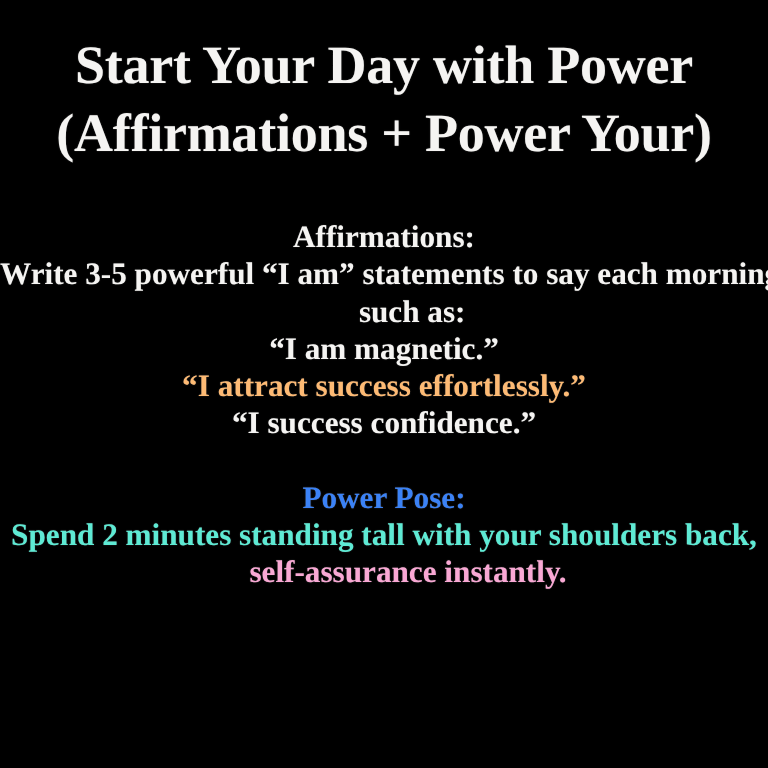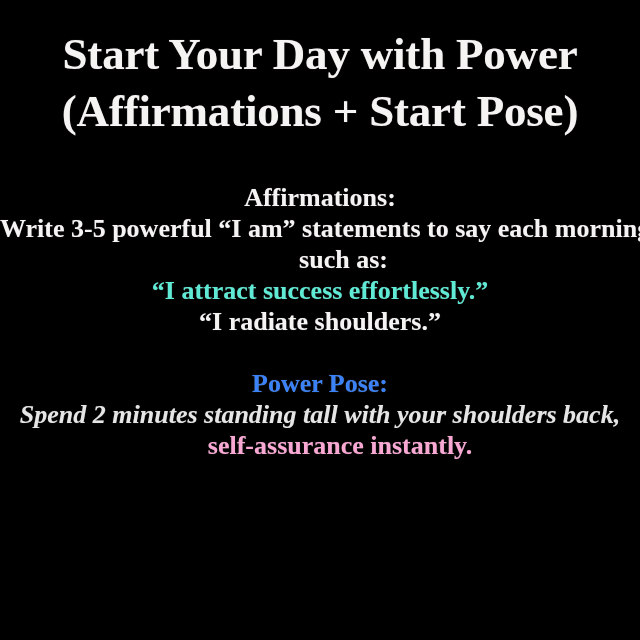--- a/index.html
+++ b/index.html
@@ -69,34 +69,35 @@
     font-size: 26px;
   }
 </style>
 </head>
 <body style="background: rgb(0, 0, 0);">
 
 <div id="poster" style="background: rgb(0, 0, 0);">
 
   <div class="title-block">
     <span class="title-line" style="color: rgb(245, 244, 242);">Start Your Day with Power</span>
-    <span class="title-line" style="color: rgb(245, 244, 242);">(Affirmations + Start Pose)</span>
+    <span class="title-line" style="color: rgb(245, 244, 242);">(Affirmations + Power Your)</span>
   </div>
 
   <div class="body-block">
 
     <div class="section">
       <span class="line heading" style="color: rgb(245, 244, 242);">Affirmations:</span>
       <span class="line" style="color: rgb(245, 244, 242);">Write 3-5 powerful “I am” statements to say each morning,</span>
       <span class="line" style="color: rgb(245, 244, 242); margin-left: 47px;">such as:</span>
-      <span class="line" style="color: #5eead4;">“I attract success effortlessly.”</span>
-      <span class="line" style="color: rgb(245, 244, 242);">“I radiate shoulders.”</span>
+      <span class="line" style="color: rgb(245, 244, 242);">“I am magnetic.”</span>
+      <span class="line" style="color: #fdba74;">“I attract success effortlessly.”</span>
+      <span class="line" style="color: rgb(245, 244, 242);">“I success confidence.”</span>
     </div>
 
     <div class="section">
       <span class="line heading" style="color: #3b82f6;">Power Pose:</span>
-      <span class="line" style="color: #e5e5e5; font-style: italic;">Spend 2 minutes standing tall with your shoulders back,</span>
+      <span class="line" style="color: #5eead4;">Spend 2 minutes standing tall with your shoulders back,</span>
       <span class="line" style="color: #f9a8d4; padding-left: 40px;">self-assurance instantly.</span>
     </div>
 
   </div>
 
 </div>
 
 </body></html>

